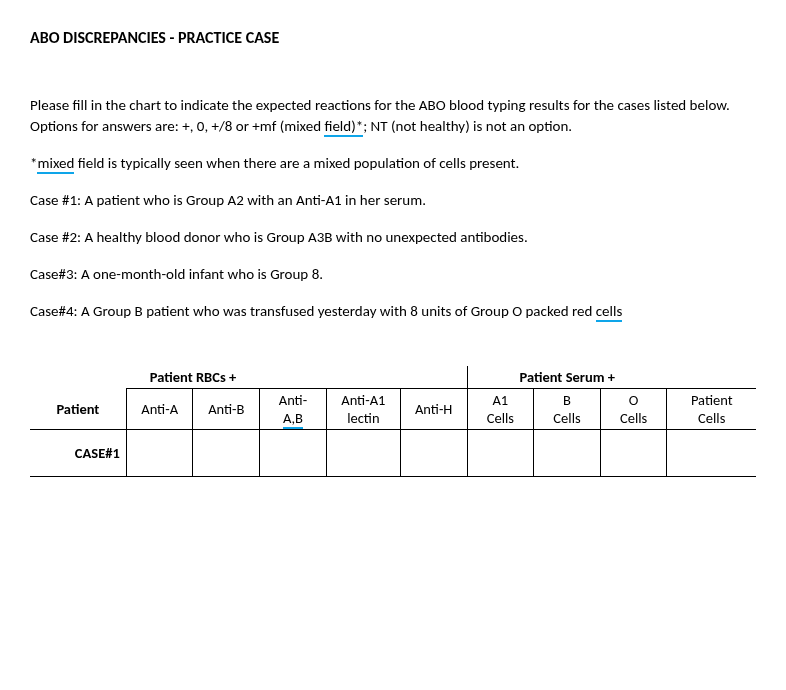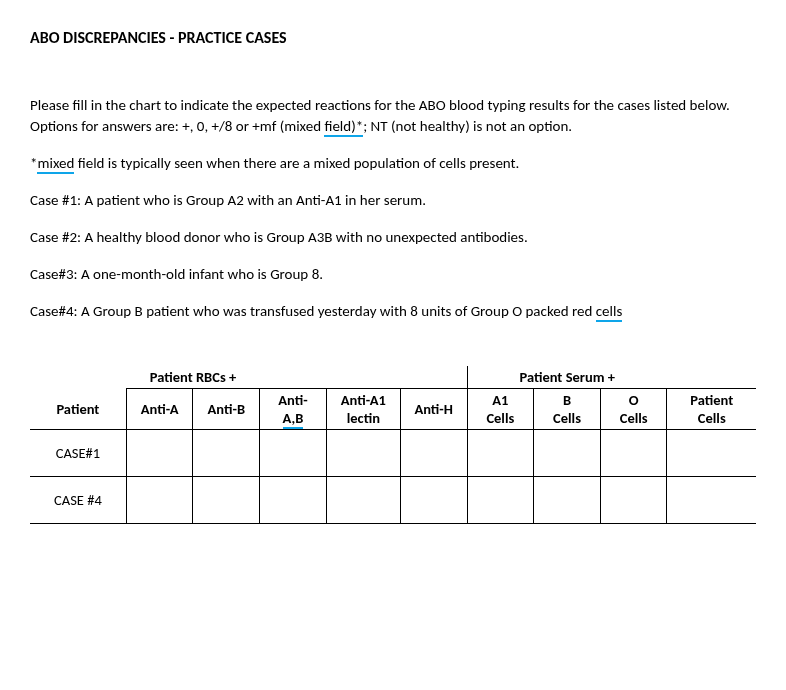--- a/index.html
+++ b/index.html
@@ -31,21 +31,21 @@
     .spellcheck {
       border-bottom: 2px solid #0ea5e9;
     }
     table {
       margin-top: 44px;
       border-collapse: collapse;
       width: 100%;
     }
     th, td {
       border: 1px solid #000;
-      font-weight: bold;
+      font-weight: normal;
       text-align: center;
       vertical-align: middle;
       padding: 2px 4px;
       font-size: 14.5px;
     }
     
     tr.section-row th {
       border-top: none;
       border-bottom: none;
     }
@@ -69,22 +69,22 @@
     }
     tr.col-row th.patient-col {
       font-weight: bold;
       border-left: none;
       border-top: none;
     }
     tr.col-row th.last-col {
       border-right: none;
     }
     tr.data-row td.row-label {
-      font-weight: normal;
-      text-align: center;
+      font-weight: bold;
+      text-align: right;
       padding: 14px 6px;
       border-left: none;
     }
     tr.data-row td.last-cell {
       border-right: none;
     }
     
     col.c0 { width: 13%; }
     col.c1 { width: 9%; }
     col.c2 { width: 9%; }
@@ -92,21 +92,21 @@
     col.c4 { width: 10%; }
     col.c5 { width: 9%; }
     col.c6 { width: 9%; }
     col.c7 { width: 9%; }
     col.c8 { width: 9%; }
     col.c9 { width: 12%; }
   </style>
 </head>
 <body>
 
-<div class="title">ABO DISCREPANCIES - PRACTICE CASES</div>
+<div class="title">ABO DISCREPANCIES - PRACTICE CASE</div>
 
 <p class="intro">
   <span>Please fill in the chart to indicate the expected reactions for the ABO blood typing results for the cases listed below. Options for answers are: +, 0, +/8 or +mf (mixed </span><span class="spellcheck">field)*</span><span>; NT (not healthy) is not an option.</span>
 </p>
 
 <p class="intro">
   <span>*</span><span class="spellcheck">mixed</span><span> field is typically seen when there are a mixed population of cells present.</span>
 </p>
 
 <p class="case-line">Case #1: A patient who is Group A2 with an Anti-A1 in her serum.</p>
@@ -175,26 +175,14 @@
     <td></td>
     <td></td>
     <td></td>
     <td></td>
     <td></td>
     <td></td>
     <td></td>
     <td></td>
     <td class="last-cell"></td>
   </tr>
-  <tr class="data-row">
-    <td class="row-label">CASE #4</td>
-    <td></td>
-    <td></td>
-    <td></td>
-    <td></td>
-    <td></td>
-    <td></td>
-    <td></td>
-    <td></td>
-    <td class="last-cell"></td>
-  </tr>
 </tbody>
   </table>
 
 </body></html>

